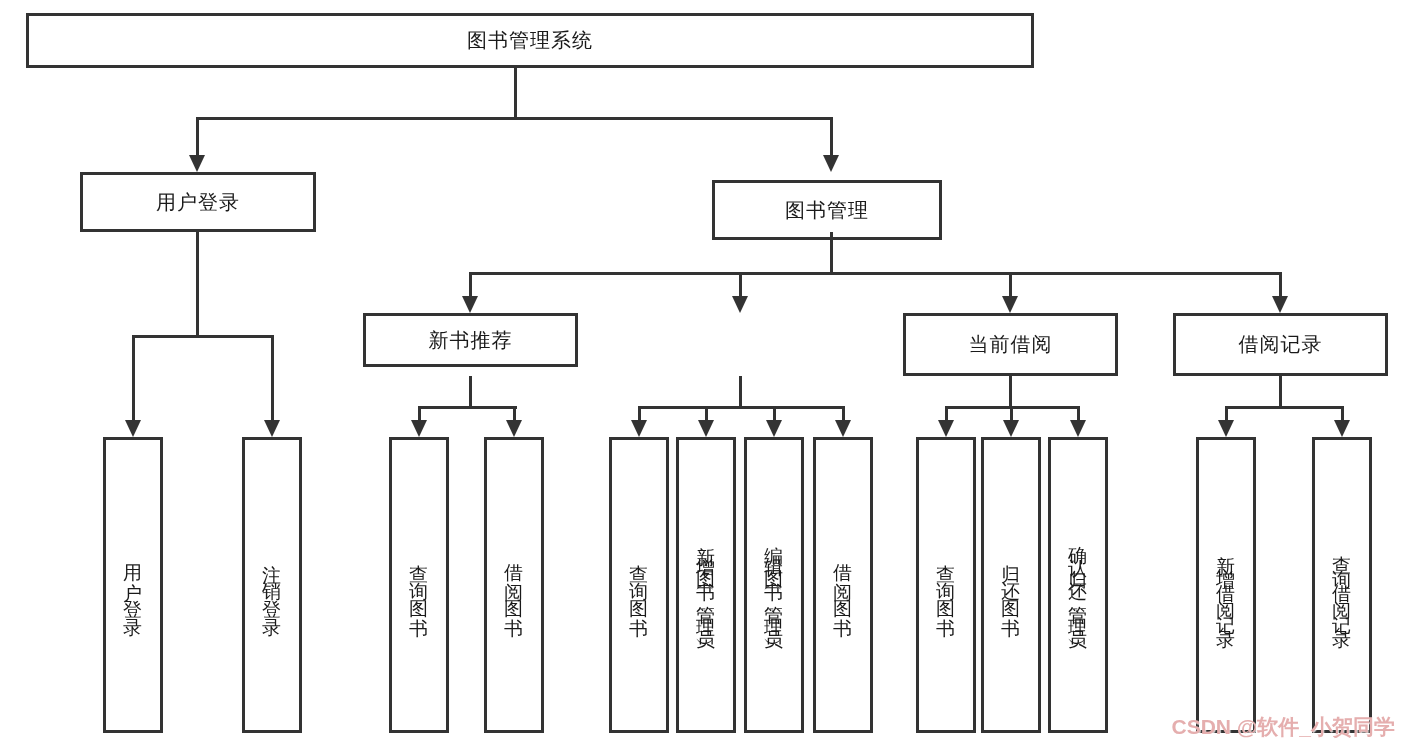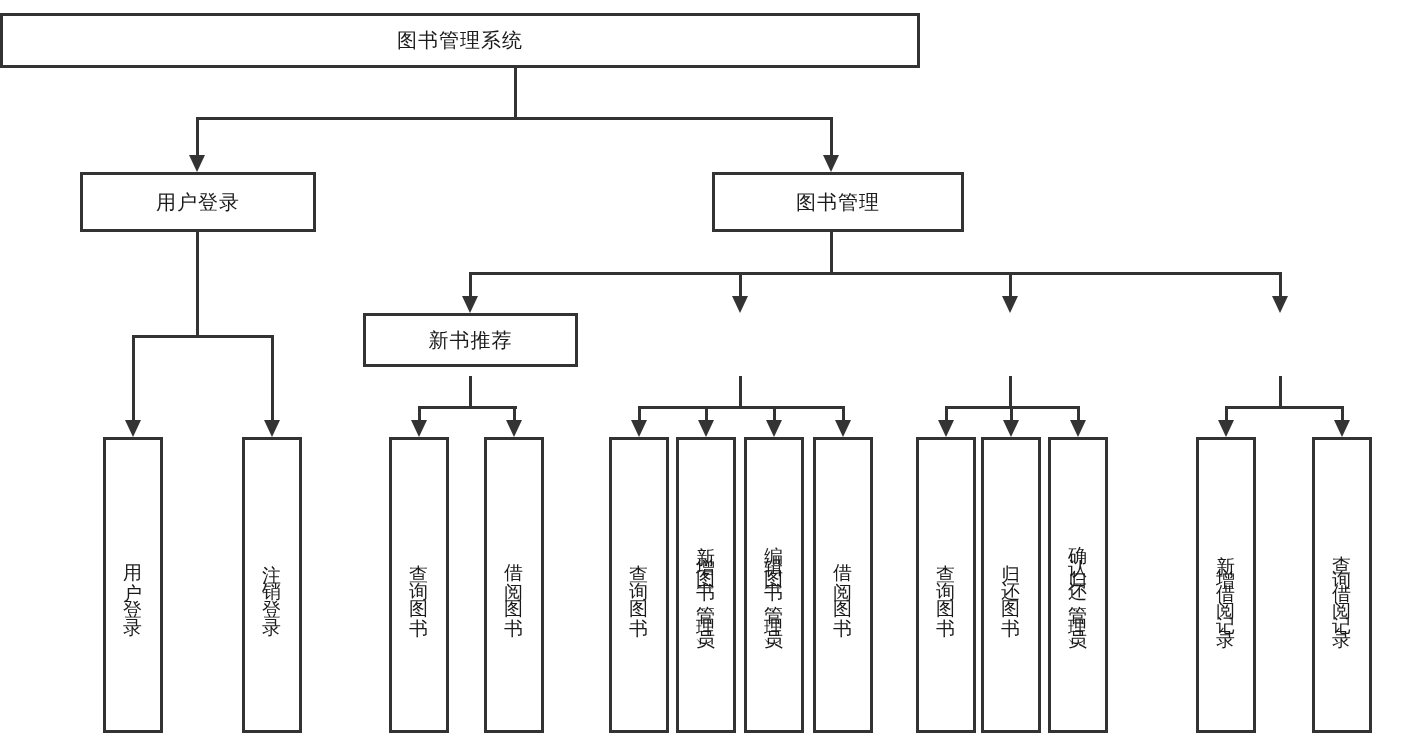--- a/index.html
+++ b/index.html
@@ -32,33 +32,39 @@
     font-size:21px;font-weight:600;color:#e5aeae;
     text-shadow:1px 1px 1px rgba(255,255,255,.8);
     white-space:nowrap;
   }
 </style>
 </head>
 <body>
 
 <div class="stage">
 
-  <div class="node" style="left:0;top:13px;width:920px;height:55px">
+  <div class="node" style="left:26px;top:13px;width:1008px;height:55px">
     <span>图书管理系统</span>
   </div>
 
   <div class="node" style="left:80px;top:172px;width:236px;height:60px">
     <span>用户登录</span>
   </div>
-  <div class="node" style="left:712px;top:172px;width:252px;height:60px">
+  <div class="node" style="left:712px;top:180px;width:230px;height:60px">
     <span>图书管理</span>
   </div>
 
   <div class="node" style="left:363px;top:313px;width:215px;height:54px">
     <span>新书推荐</span>
+  </div>
+  <div class="node" style="left:903px;top:313px;width:215px;height:63px">
+    <span>当前借阅</span>
+  </div>
+  <div class="node" style="left:1173px;top:313px;width:215px;height:63px">
+    <span>借阅记录</span>
   </div>
 
   <div class="node vnode" style="left:103px;top:437px;width:60px;height:296px">
     <span class="vtext wide">用户登录</span>
   </div>
   <div class="node vnode" style="left:242px;top:437px;width:60px;height:296px">
     <span class="vtext wide">注销登录</span>
   </div>
 
   <div class="node vnode" style="left:389px;top:437px;width:60px;height:296px">
@@ -150,13 +156,14 @@
   <div class="vl" style="left:1077px;top:406px;height:16px"></div>
   <div class="arrow" style="left:1070px;top:420px"></div>
 
   <div class="vl" style="left:1279px;top:376px;height:30px"></div>
   <div class="hl" style="left:1225px;top:406px;width:119px"></div>
   <div class="vl" style="left:1225px;top:406px;height:16px"></div>
   <div class="arrow" style="left:1218px;top:420px"></div>
   <div class="vl" style="left:1341px;top:406px;height:16px"></div>
   <div class="arrow" style="left:1334px;top:420px"></div>
 
+  <div class="watermark">CSDN @软件_小贺同学</div>
 </div>
 
 </body></html>

